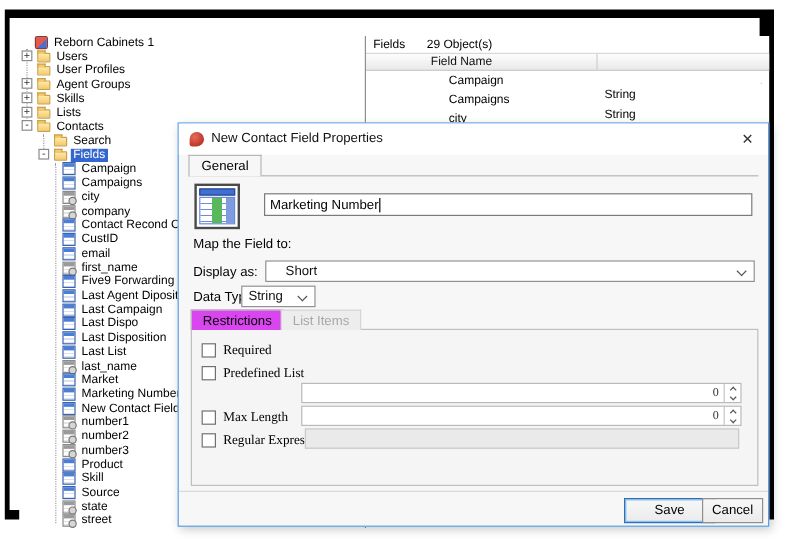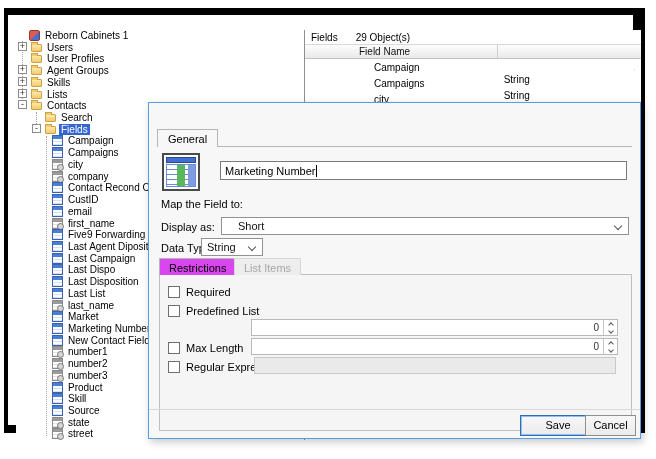--- a/index.html
+++ b/index.html
@@ -69,21 +69,21 @@
   .combo{position:absolute;height:18px;background:#fff;border:1px solid #919191;
     font-size:11px;line-height:16px;padding:0 20px 0 5px;color:#111;}
   .combo::after{content:"";position:absolute;right:7px;top:5px;width:5px;height:5px;
     border-right:1px solid #555;border-bottom:1px solid #555;transform:rotate(45deg);}
   .cb-map{left:72px;top:91px;width:408px;}
   .cb-display{left:72px;top:114px;width:408px;padding-left:16px;}
   .cb-datatype{left:52px;top:135px;width:62px;}
   .rtab{position:absolute;top:155px;height:17px;padding:3px 9px 0;font-size:11px;z-index:2;}
   .rtab-active{left:10px;background:#d946ef;border:1px solid #b6b6b6;border-bottom:none;color:#000;}
   .rtab-dis{left:85px;background:#ededed;border:1px solid #d6d6d6;border-bottom:none;color:#a8a8a8;}
-  .rpanel{position:absolute;left:10px;top:171px;width:473px;height:157px;background:#f5f5f5;border:1px solid #bfbfbf;}
+  .rpanel{position:absolute;left:10px;top:171px;width:473px;height:131px;background:#f5f5f5;border:1px solid #bfbfbf;font-family:Liberation Serif, serif;}
   .rrow{position:absolute;left:8px;display:flex;align-items:center;height:17px;}
   .cb{flex:none;width:12px;height:12px;background:#fff;border:1px solid #707070;margin-right:6px;}
   .rlbl{font-size:11px;color:#000;white-space:nowrap;}
   .spinput{position:absolute;left:91px;width:367px;height:17px;background:#fff;border:1px solid #b9b9b9;
     display:flex;align-items:center;}
   .spinval{margin-left:auto;font-size:10px;color:#333;padding-right:4px;}
   .spin{flex:none;width:14px;height:100%;border-left:1px solid #c6c6c6;display:flex;flex-direction:column;align-items:center;}
   .spin i{display:block;width:4px;height:4px;border-right:1px solid #555;border-bottom:1px solid #555;}
   .spin .up{transform:rotate(-135deg);margin-top:3px;}
   .spin .dn{transform:rotate(45deg);margin-top:2px;}
@@ -345,20 +345,25 @@
       <div class="cell c0">
           <span class="ico"></span>
         <span>city</span>
         </div>
       <div class="cell c1">String</div>
       <div class="cell c2">System</div>
     </div>
   </div>
 
   <div class="dialog">
+    <div class="dtitle">
+      <span class="dticon"></span>
+      <span class="dttext">New Contact Field Properties</span>
+      <span class="dclose">✕</span>
+    </div>
     <div class="tab-general">General</div>
     <div class="tabstrip"></div>
 
     <div class="bigicon">
       <div class="bi-head"></div>
       <div class="bi-body"></div>
     </div>
     <div class="nameinput">
       <span>Marketing Number</span>
       <span class="caret"></span>

